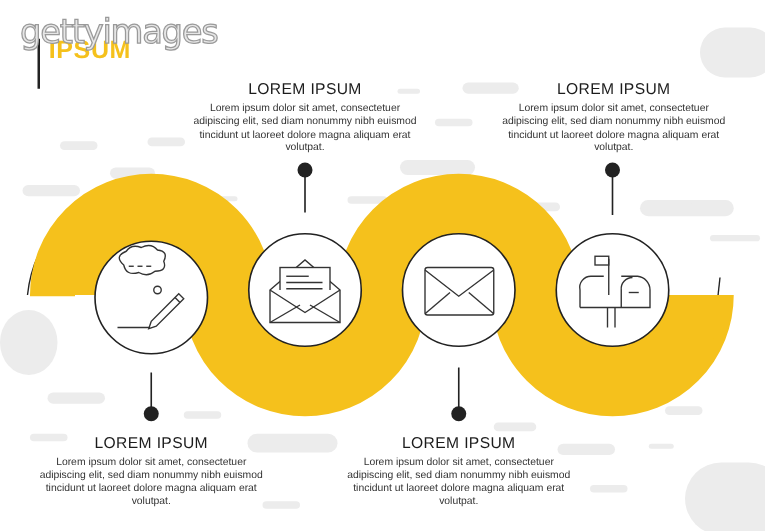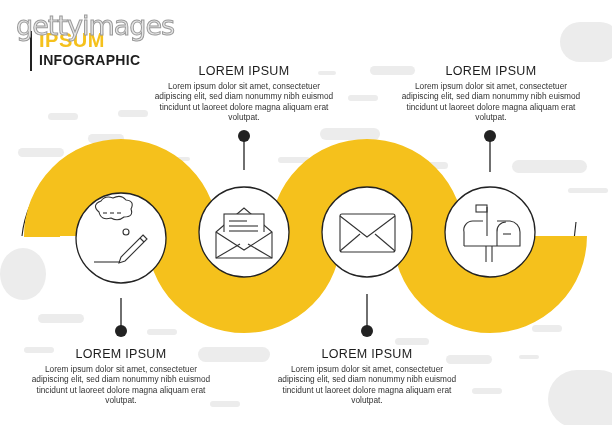--- a/index.html
+++ b/index.html
@@ -123,21 +123,20 @@
       <line x1="503" y1="234" x2="511" y2="234"></line>
       <line x1="486" y1="246" x2="486" y2="262"></line>
       <line x1="492" y1="246" x2="492" y2="262"></line>
     </g>
   </svg>
 
   <div class="watermark">gettyimages</div>
 
   <div class="title-bar"></div>
   <div class="title-1">IPSUM</div>
-  <div class="title-2">INFOGRAPHIC</div>
 
   <div class="block" style="left:154px;top:64px;">
     <h3>LOREM IPSUM</h3>
     <p>Lorem ipsum dolor sit amet, consectetuer adipiscing elit, sed diam nonummy nibh euismod tincidunt ut laoreet dolore magna aliquam erat volutpat.</p>
   </div>
 
   <div class="block" style="left:401px;top:64px;">
     <h3>LOREM IPSUM</h3>
     <p>Lorem ipsum dolor sit amet, consectetuer adipiscing elit, sed diam nonummy nibh euismod tincidunt ut laoreet dolore magna aliquam erat volutpat.</p>
   </div>

